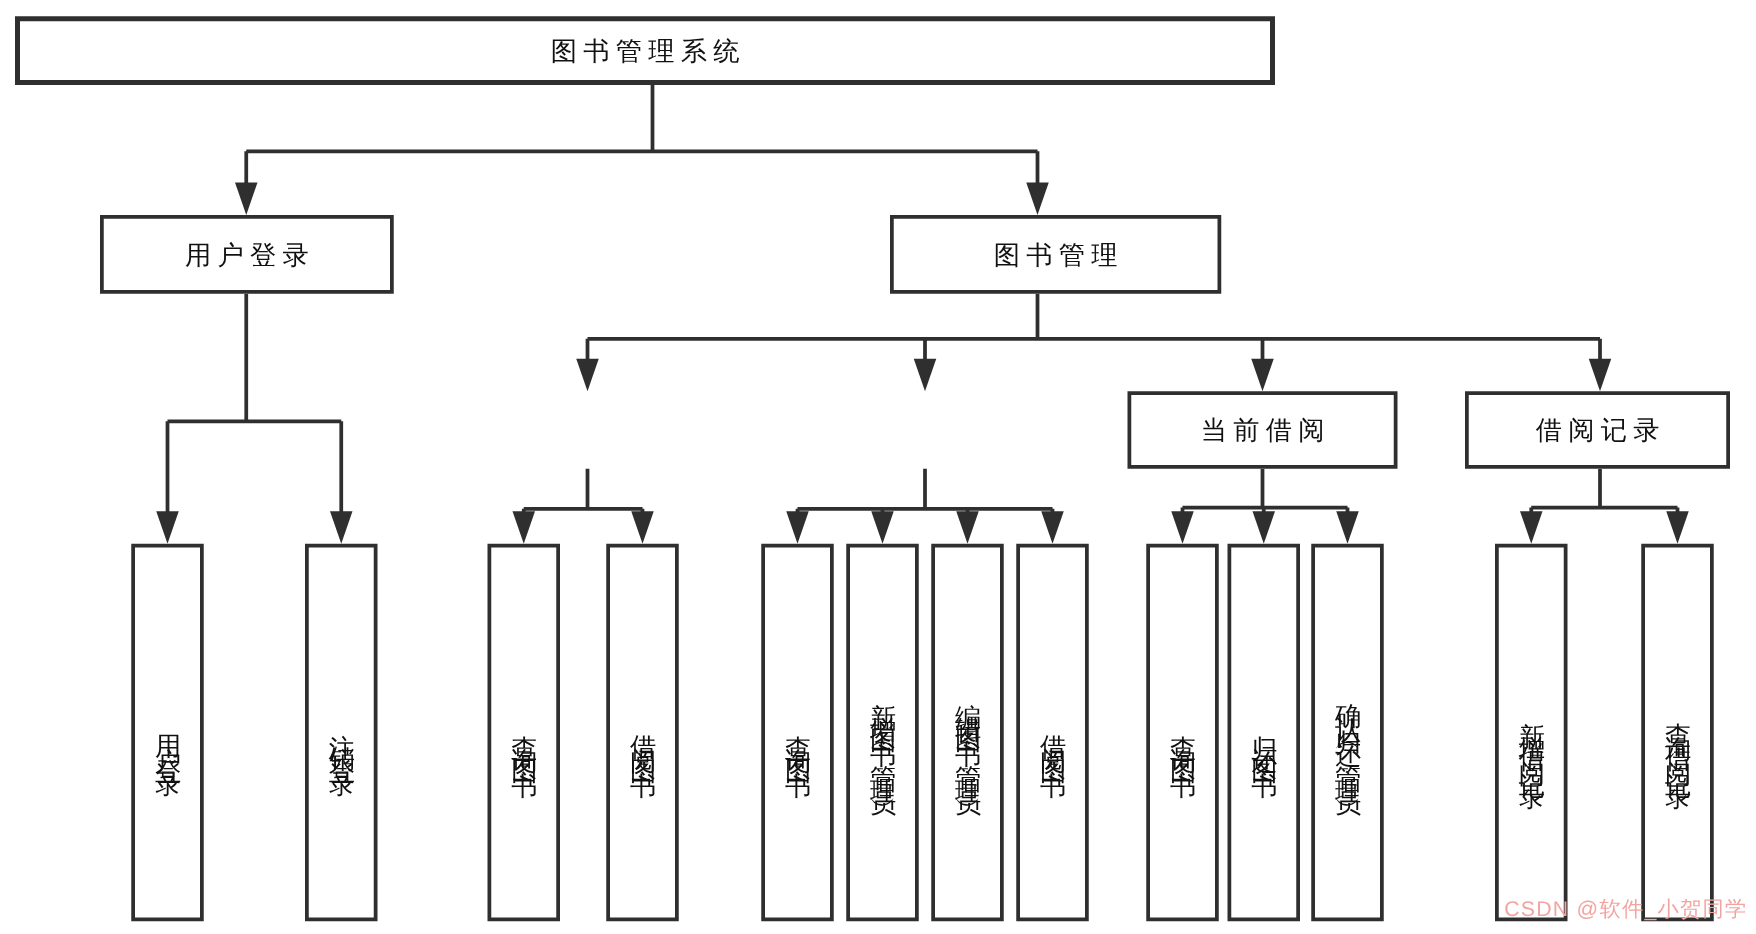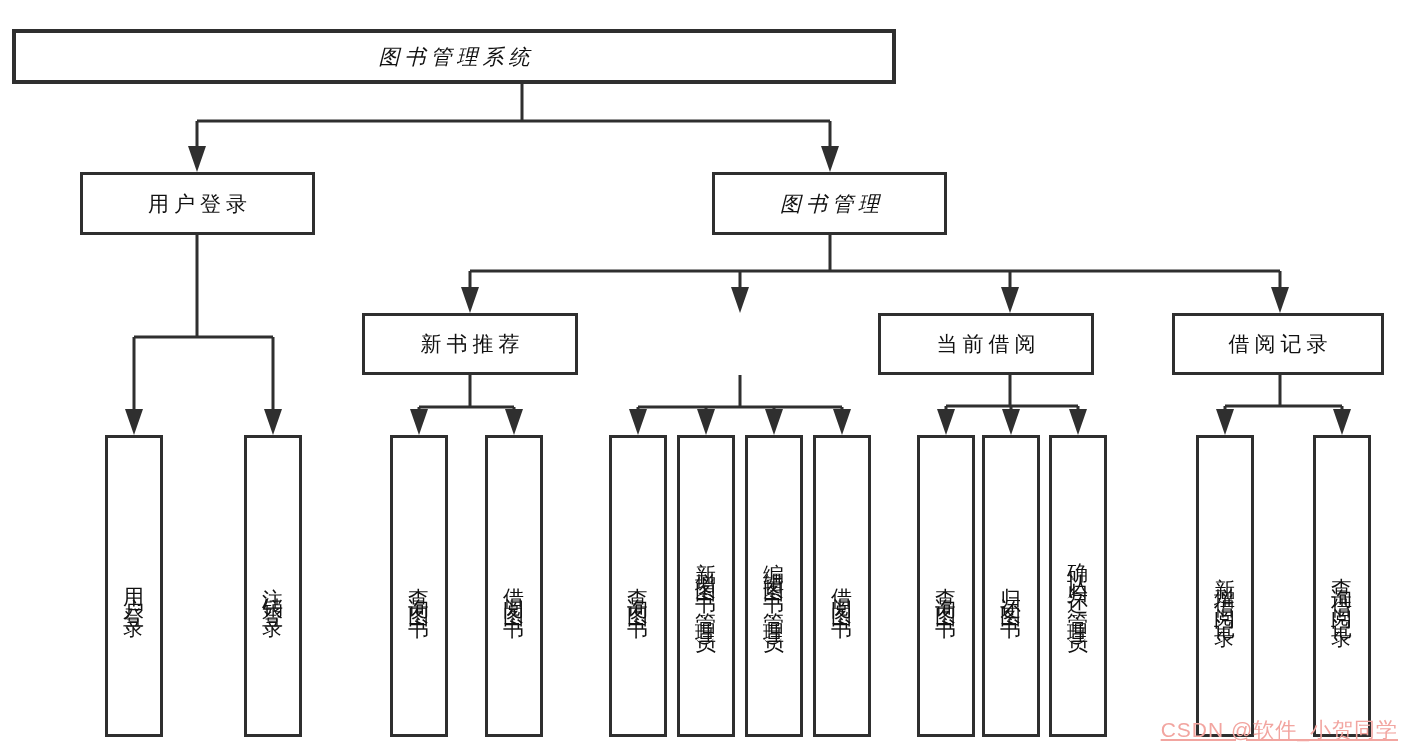--- a/index.html
+++ b/index.html
@@ -46,25 +46,24 @@
     letter-spacing: 10px;
     margin-bottom: -10px;
     line-height: 1;
     white-space: nowrap;
   }
   #watermark {
     position: absolute;
     right: 7px;
     top: 716px;
     z-index: 2;
-    font-size: 21px;
+    font-size: 17px;
     color: var(--watermark);
     letter-spacing: 1px;
     white-space: nowrap;
-    text-decoration: underline;
   }
 </style>
 </head>
 <body>
 
 <div id="stage">
 
   <svg id="connectors" width="1405" height="747" viewBox="0 0 1405 747">
 
     <path d="M522 68 V121 M197 121 H830 M197 121 V150 M830 121 V150"></path>
@@ -94,35 +93,32 @@
     <path d="M1010 375 V406 M946 406 H1078 M946 406 V413 M1011 406 V413 M1078 406 V413"></path>
     <polygon points="937,409 955,409 946,435"></polygon>
     <polygon points="1002,409 1020,409 1011,435"></polygon>
     <polygon points="1069,409 1087,409 1078,435"></polygon>
 
     <path d="M1280 375 V406 M1225 406 H1342 M1225 406 V413 M1342 406 V413"></path>
     <polygon points="1216,409 1234,409 1225,435"></polygon>
     <polygon points="1333,409 1351,409 1342,435"></polygon>
   </svg>
 
-  <div class="node root" style="left:12px; top:29px; width:884px; height:55px;font-style:italic;">
+  <div class="node root" style="left:12px; top:13px; width:1008px; height:55px;">
     <span class="hlabel">图书管理系统</span>
   </div>
 
   <div class="node" style="left:80px; top:172px; width:235px; height:63px;">
     <span class="hlabel">用户登录</span>
   </div>
-  <div class="node" style="left:712px; top:172px; width:235px; height:63px;font-style:italic;">
+  <div class="node" style="left:712px; top:172px; width:265px; height:63px;">
     <span class="hlabel">图书管理</span>
   </div>
 
-  <div class="node" style="left:362px; top:313px; width:216px; height:62px;">
-    <span class="hlabel">新书推荐</span>
-  </div>
-  <div class="node" style="left:878px; top:313px; width:216px; height:62px;">
+  <div class="node" style="left:902px; top:313px; width:216px; height:62px;">
     <span class="hlabel">当前借阅</span>
   </div>
   <div class="node" style="left:1172px; top:313px; width:212px; height:62px;">
     <span class="hlabel">借阅记录</span>
   </div>
 
   <div class="node leaf" style="left:105px;">
     <span class="vlabel">用户登录</span>
   </div>
   <div class="node leaf" style="left:244px;">

